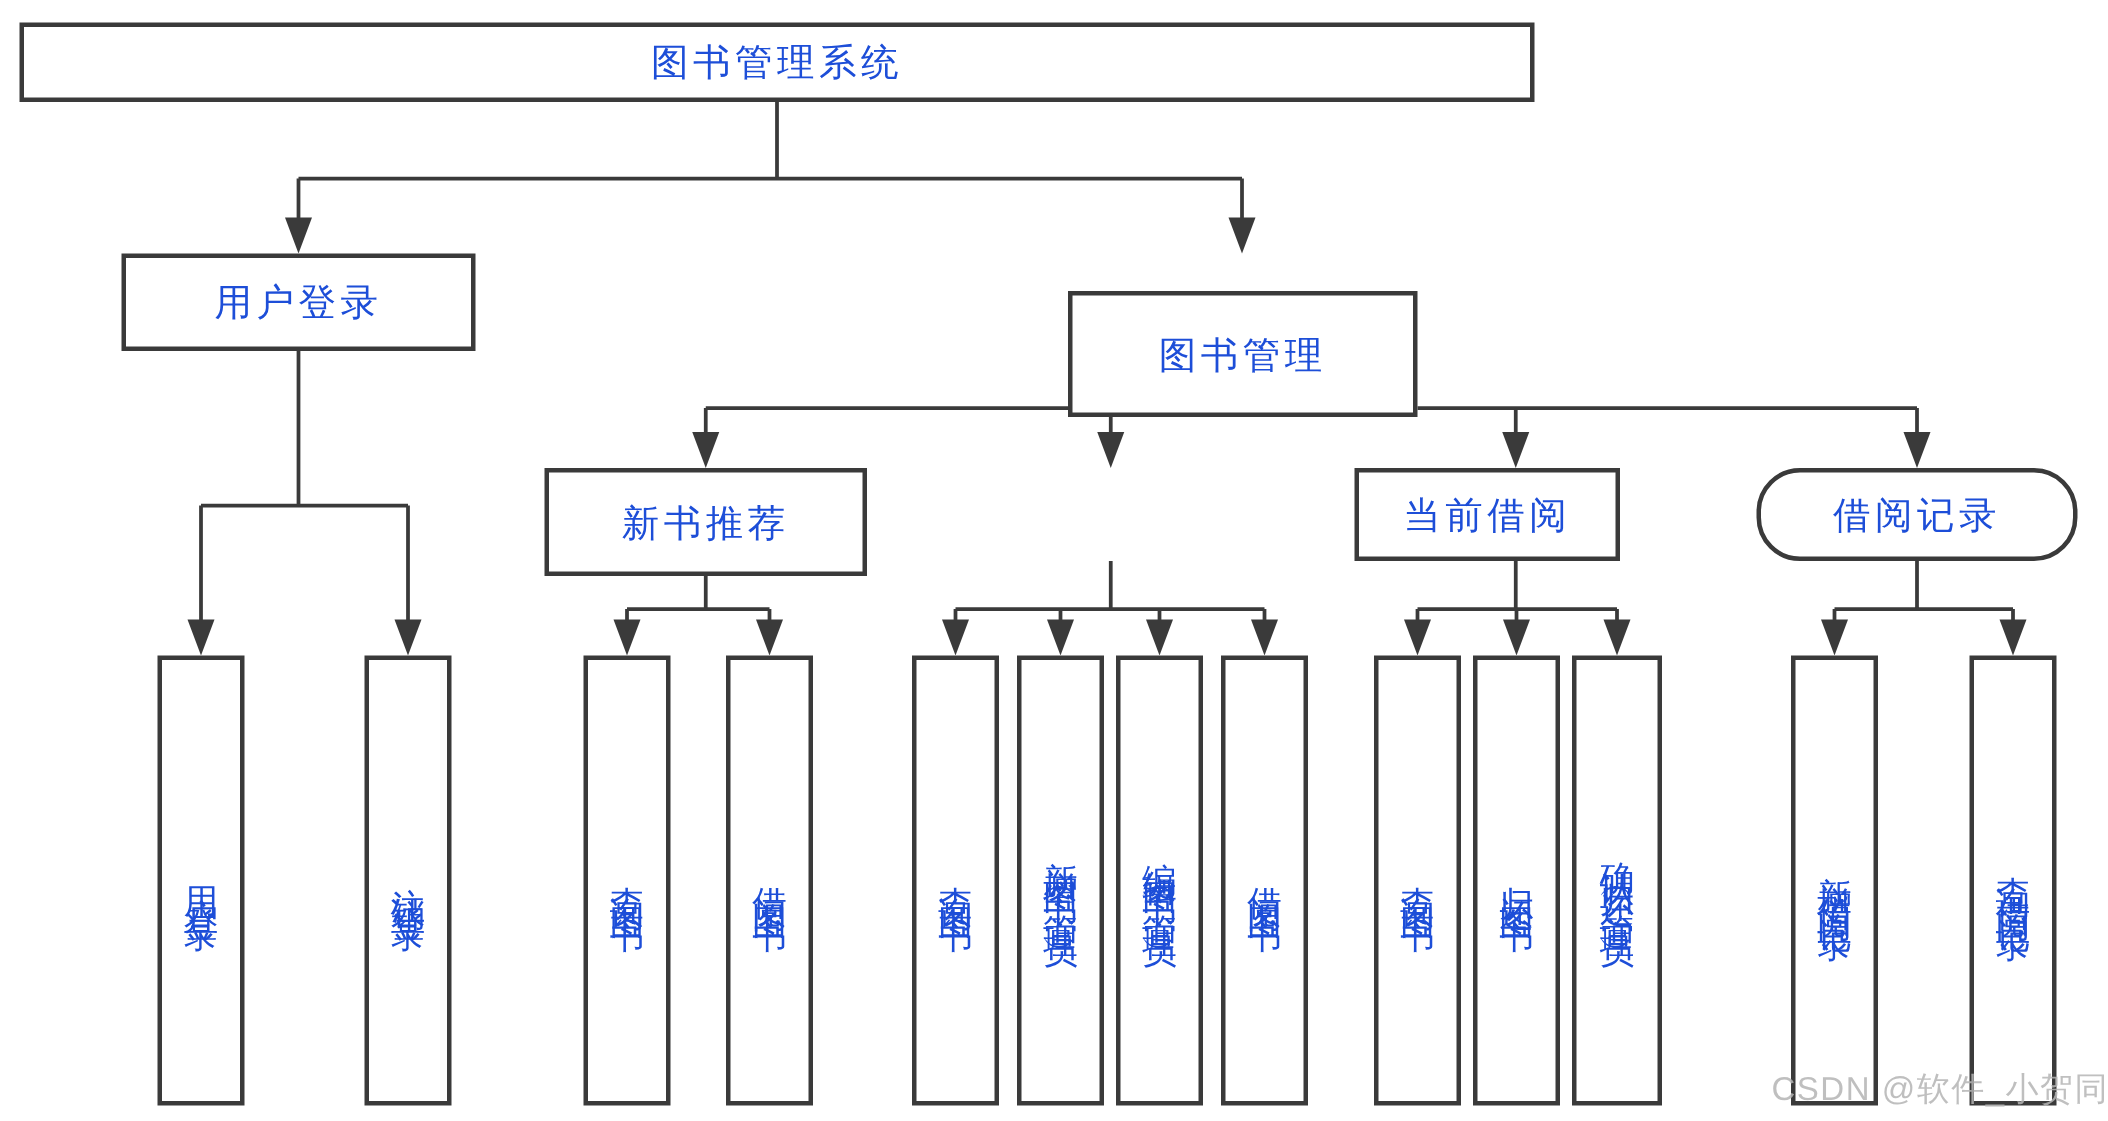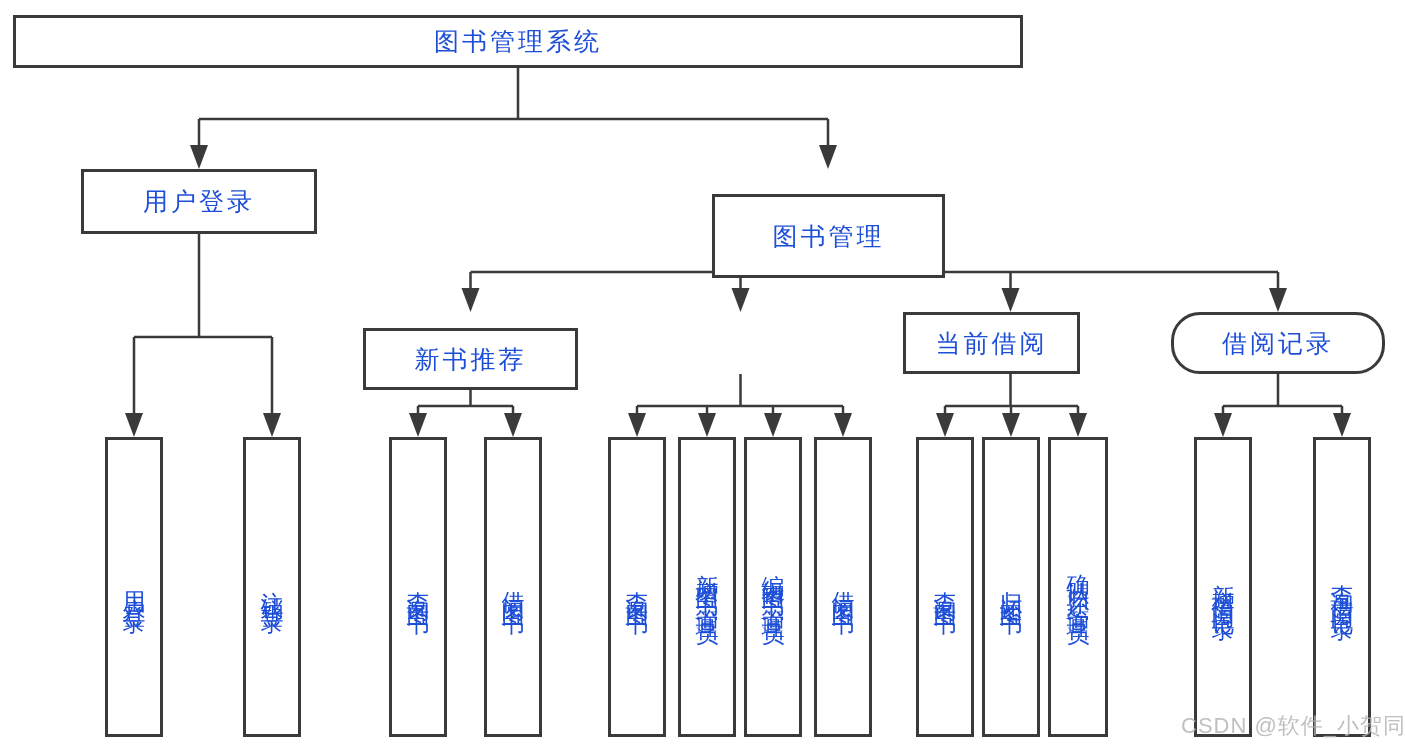--- a/index.html
+++ b/index.html
@@ -85,21 +85,21 @@
       <polygon points="1214,413 1232,413 1223,437"></polygon>
       <polygon points="1333,413 1351,413 1342,437"></polygon>
     </g>
   </svg>
 
   <div class="node" style="left:13px; top:15px; width:1010px; height:53px;">图书管理系统</div>
 
   <div class="node" style="left:81px; top:169px; width:236px; height:65px;">用户登录</div>
   <div class="node" style="left:712px; top:169px; width:233px; height:84px;margin-top:25px;">图书管理</div>
 
-  <div class="node" style="left:363px; top:312px; width:215px; height:62px;margin-top:16px;">新书推荐</div>
+  <div class="node" style="left:363px; top:312px; width:215px; height:72px;">新书推荐</div>
   <div class="node" style="left:903px; top:312px; width:177px; height:62px;">当前借阅</div>
   <div class="node" style="left:1171px; top:312px; width:214px; height:62px;border-radius:29px;">借阅记录</div>
 
   <div class="node leaf" style="left:105px; top:437px; width:58px; height:300px;">用户登录</div>
   <div class="node leaf" style="left:243px; top:437px; width:58px; height:300px;">注销登录</div>
 
   <div class="node leaf" style="left:389px; top:437px; width:58px; height:300px;">查询图书</div>
   <div class="node leaf" style="left:484px; top:437px; width:58px; height:300px;">借阅图书</div>
 
   <div class="node leaf" style="left:608px; top:437px; width:58px; height:300px;">查询图书</div>

